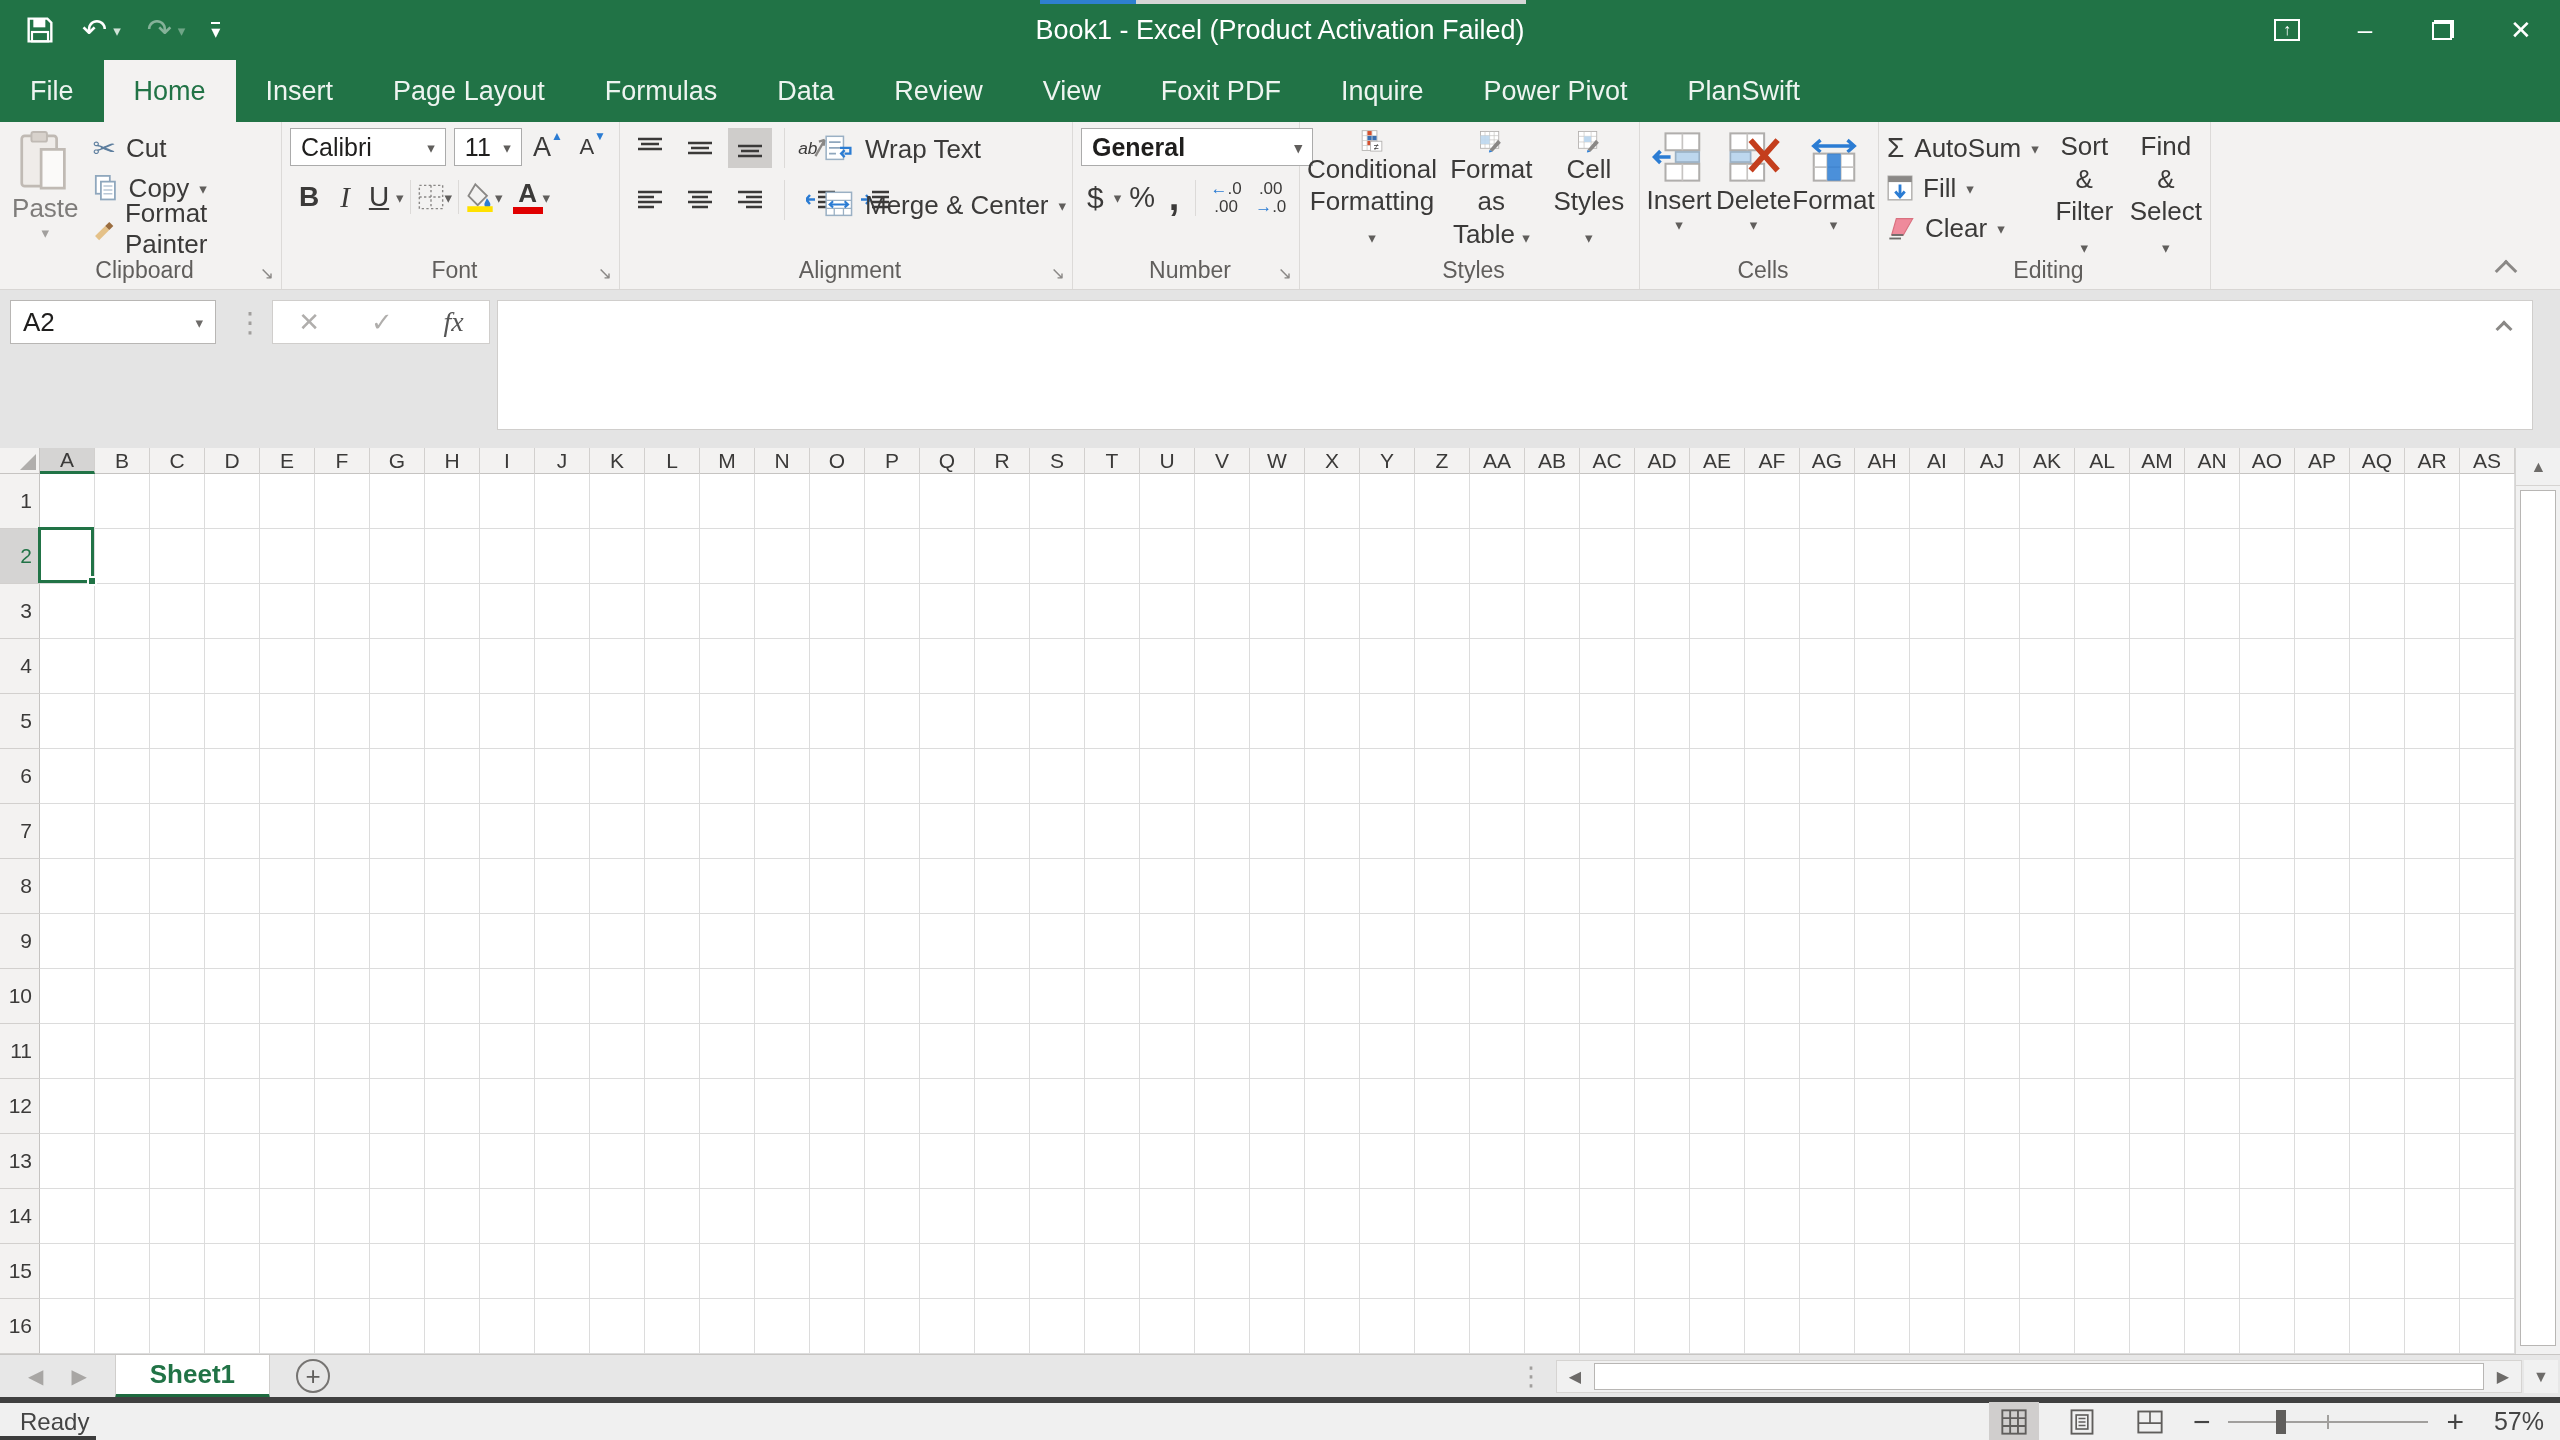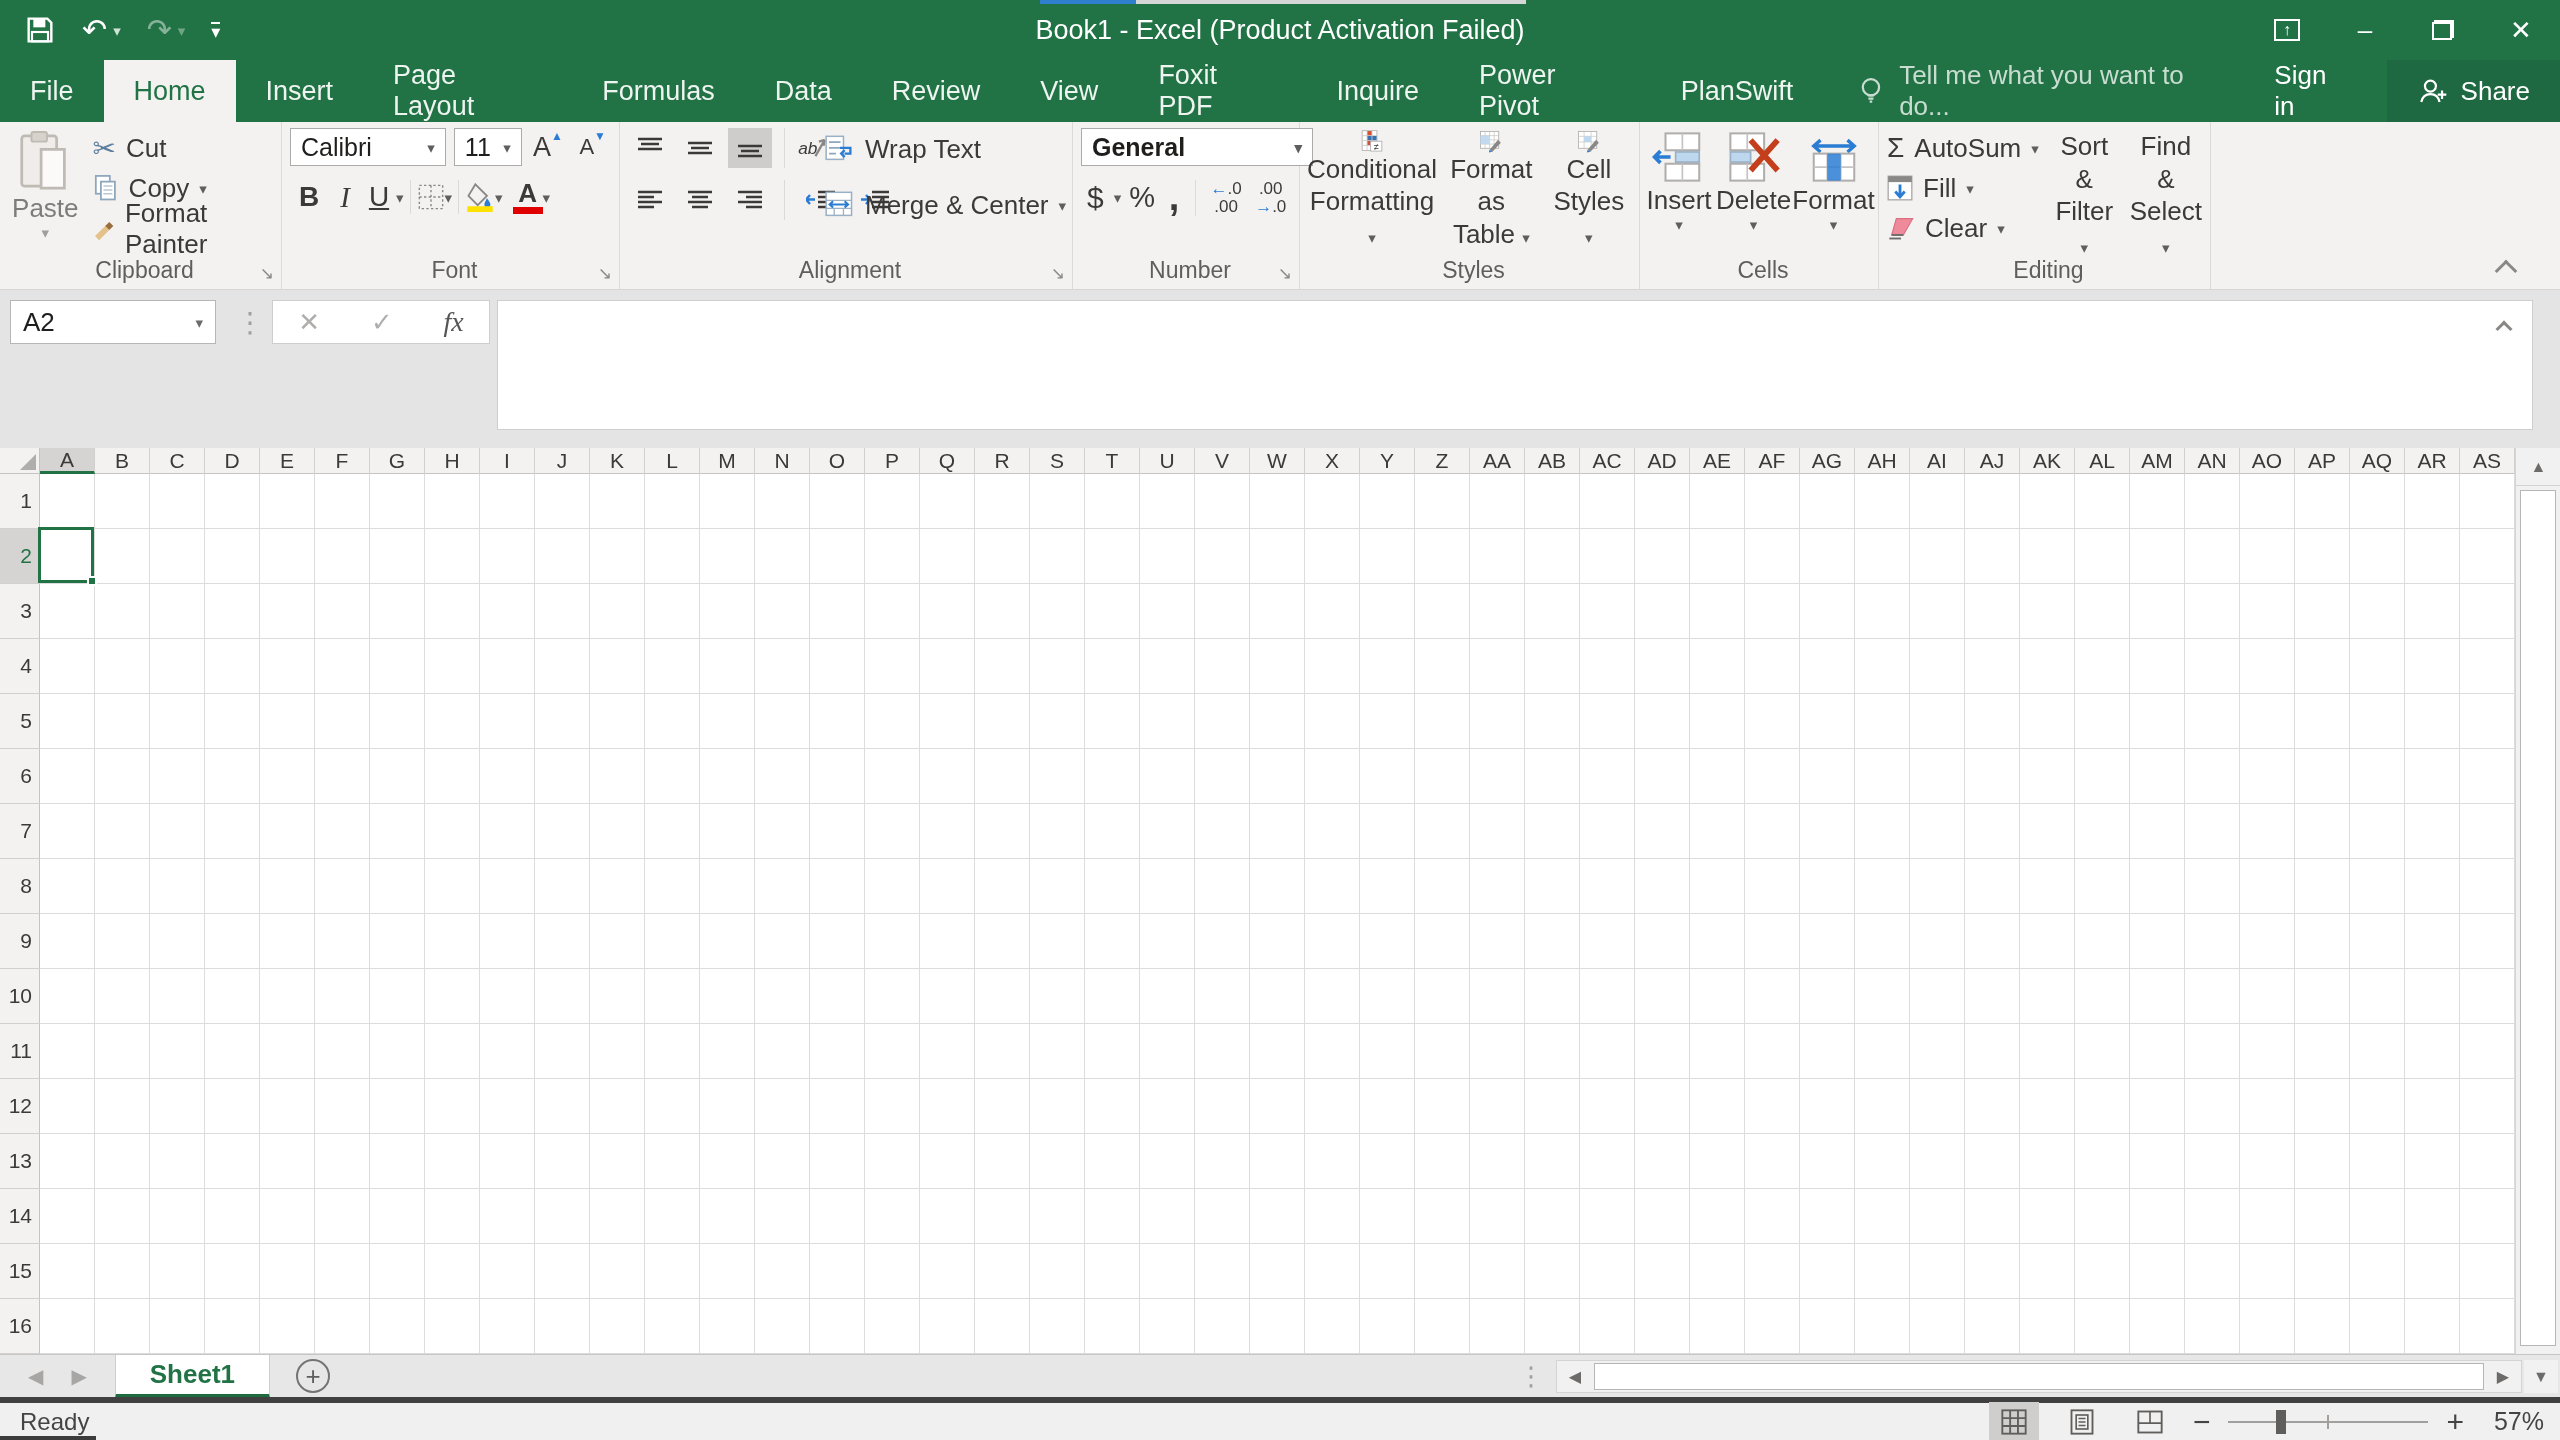--- a/index.html
+++ b/index.html
@@ -159,38 +159,20 @@
         <div class="tab">Page Layout</div>
         <div class="tab">Formulas</div>
         <div class="tab">Data</div>
         <div class="tab">Review</div>
         <div class="tab">View</div>
         <div class="tab">Foxit PDF</div>
         <div class="tab">Inquire</div>
         <div class="tab">Power Pivot</div>
         <div class="tab">PlanSwift</div>
       </div>
-    <div class="tellme">
-      <svg class="svgi" width="28" height="30" viewBox="0 0 20 24">
-          <circle cx="10" cy="9" r="6.5" fill="none" stroke="#c8ddd0" stroke-width="1.8"></circle>
-          <path d="M7.5 15.5h5M8 18h4M9 20.5h2" stroke="#c8ddd0" stroke-width="1.8" fill="none"></path>
-        </svg>
-      <span>Tell me what you want to do...</span>
-    </div>
-    <div class="tabrow-right">
-      <span class="signin">Sign in</span>
-      <span class="share">
-        <svg class="svgi" width="30" height="30" viewBox="0 0 24 24">
-            <circle cx="11" cy="8" r="4.5" fill="none" stroke="#fff" stroke-width="1.8"></circle>
-            <path d="M3.5 21c1-5 4-6.5 7.5-6.5s6.5 1.5 7.5 6.5" fill="none" stroke="#fff" stroke-width="1.8"></path>
-            <path d="M17 15h7M20.5 11.5v7" stroke="#fff" stroke-width="1.8"></path>
-          </svg>
-        <span>Share</span>
-      </span>
-    </div>
   </div>
 
   <div class="ribbon">
 
     <div class="grp g-clip">
       <div class="grp-content" style="gap:10px;">
         <div class="bigbtn" style="width:86px;">
           <svg class="svgi" width="56" height="62" viewBox="0 0 28 32">
               <rect x="2" y="3" width="18" height="26" rx="1.5" fill="#efece9" stroke="#c0bab4" stroke-width="1.4"></rect>
               <rect x="7" y="1" width="8" height="5" rx="1" fill="#d8d2cc" stroke="#c0bab4" stroke-width="1"></rect>

